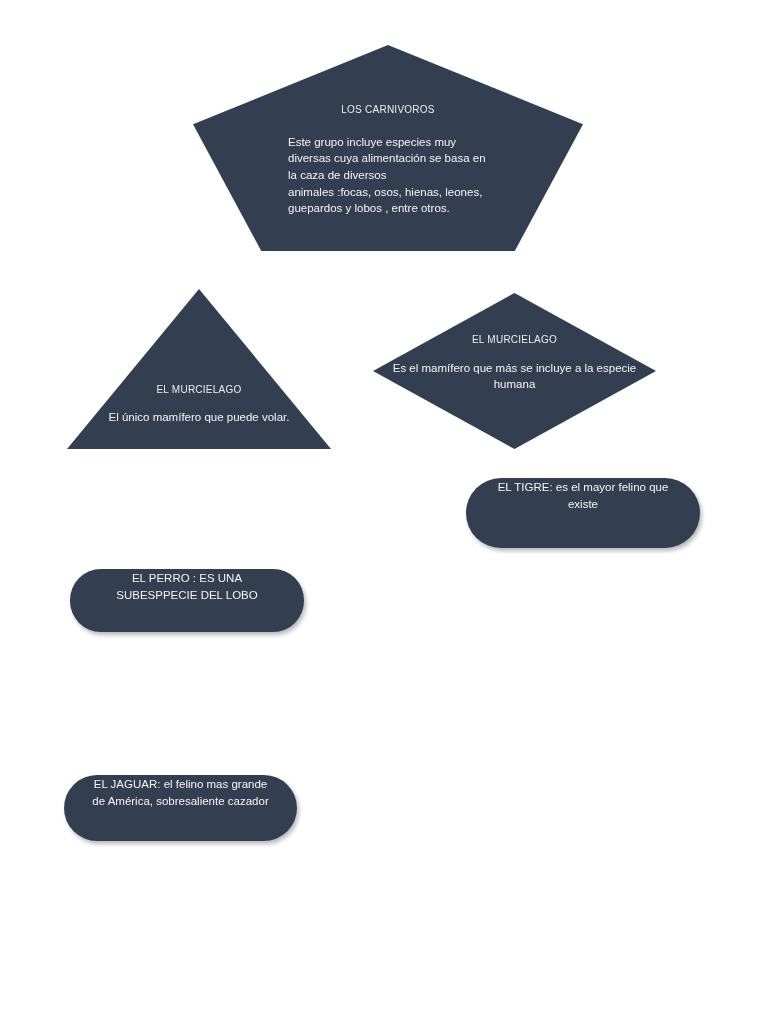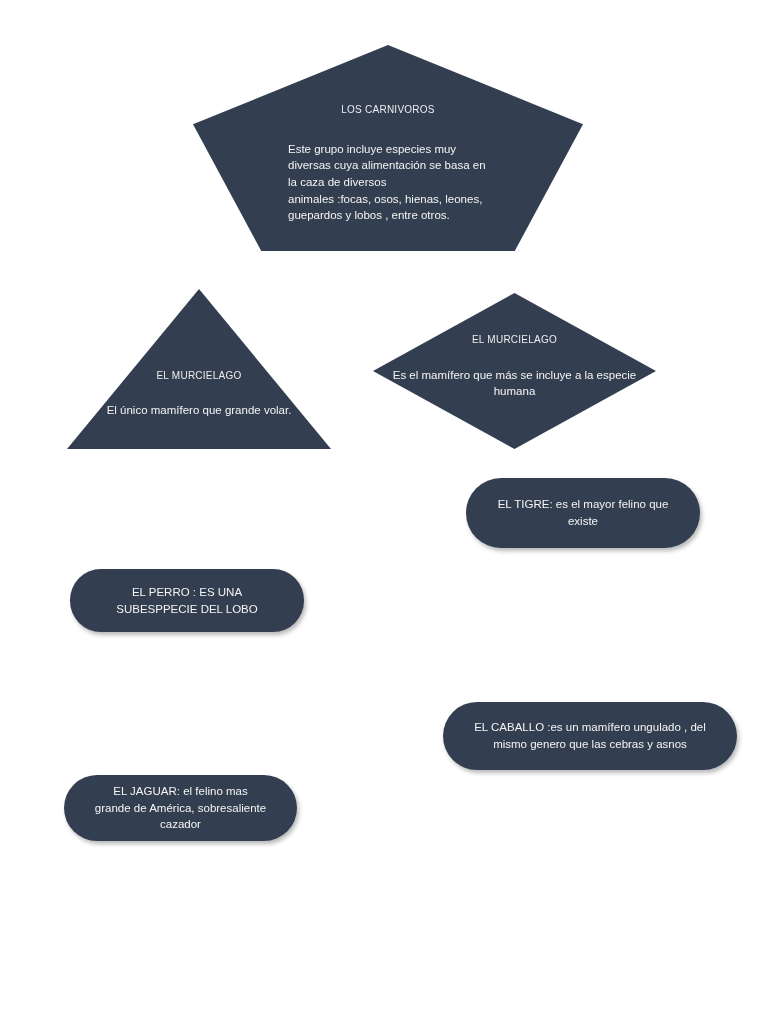--- a/index.html
+++ b/index.html
@@ -23,37 +23,37 @@
 
   
   .node {
     position: absolute;
     background: #333F50;
     color: #F2F2F2;
     box-sizing: border-box;
     display: flex;
     flex-direction: column;
     align-items: center;
-    justify-content: center;
+    justify-content: flex-start;
     text-align: center;
   }
 
   .node .title {
     font-size: 10px;
     line-height: 1.35;
     color: #EDEDED;
     letter-spacing: 0.25px;
     margin: 0;
   }
 
   .node .body {
     font-size: 11.5px;
     line-height: 1.45;
     color: #F4F4F4;
-    margin: 8px;
+    margin: 1px;
     white-space: pre-line;
   }
 
   
   #pentagon {
     left: 193px;
     top: 45px;
     width: 390px;
     height: 206px;
     clip-path: polygon(50% 0%, 100% 38.5%, 82.5% 100%, 17.5% 100%, 0% 38.5%);
@@ -134,37 +134,34 @@
 <div class="canvas">
 
   <div class="node" id="pentagon">
     <div class="title">LOS CARNIVOROS</div>
     <div class="body">Este grupo incluye especies muy diversas cuya alimentación se basa en la caza de diversos
 animales :focas, osos, hienas, leones, guepardos y lobos , entre otros.</div>
   </div>
 
   <div class="node" id="triangle">
     <div class="title">EL MURCIELAGO</div>
-    <div class="body">El único mamífero que grande volar.</div>
+    <div class="body">El único mamífero que puede volar.</div>
   </div>
 
   <div class="node" id="diamond">
     <div class="title">EL MURCIELAGO</div>
     <div class="body">Es el mamífero que más se incluye a la especie humana</div>
   </div>
 
   <div class="node pill" id="tigre">
     <div class="body">EL TIGRE: es el mayor felino que existe</div>
   </div>
 
   <div class="node pill" id="perro">
     <div class="body">EL PERRO : ES UNA SUBESPPECIE DEL LOBO</div>
   </div>
 
-  <div class="node pill" id="caballo">
-    <div class="body">EL CABALLO :es un mamífero ungulado , del mismo genero que las cebras y asnos</div>
-  </div>
 
   <div class="node pill" id="jaguar">
     <div class="body">EL JAGUAR: el felino mas grande de América, sobresaliente cazador</div>
   </div>
 
 </div>
 
 </body></html>

